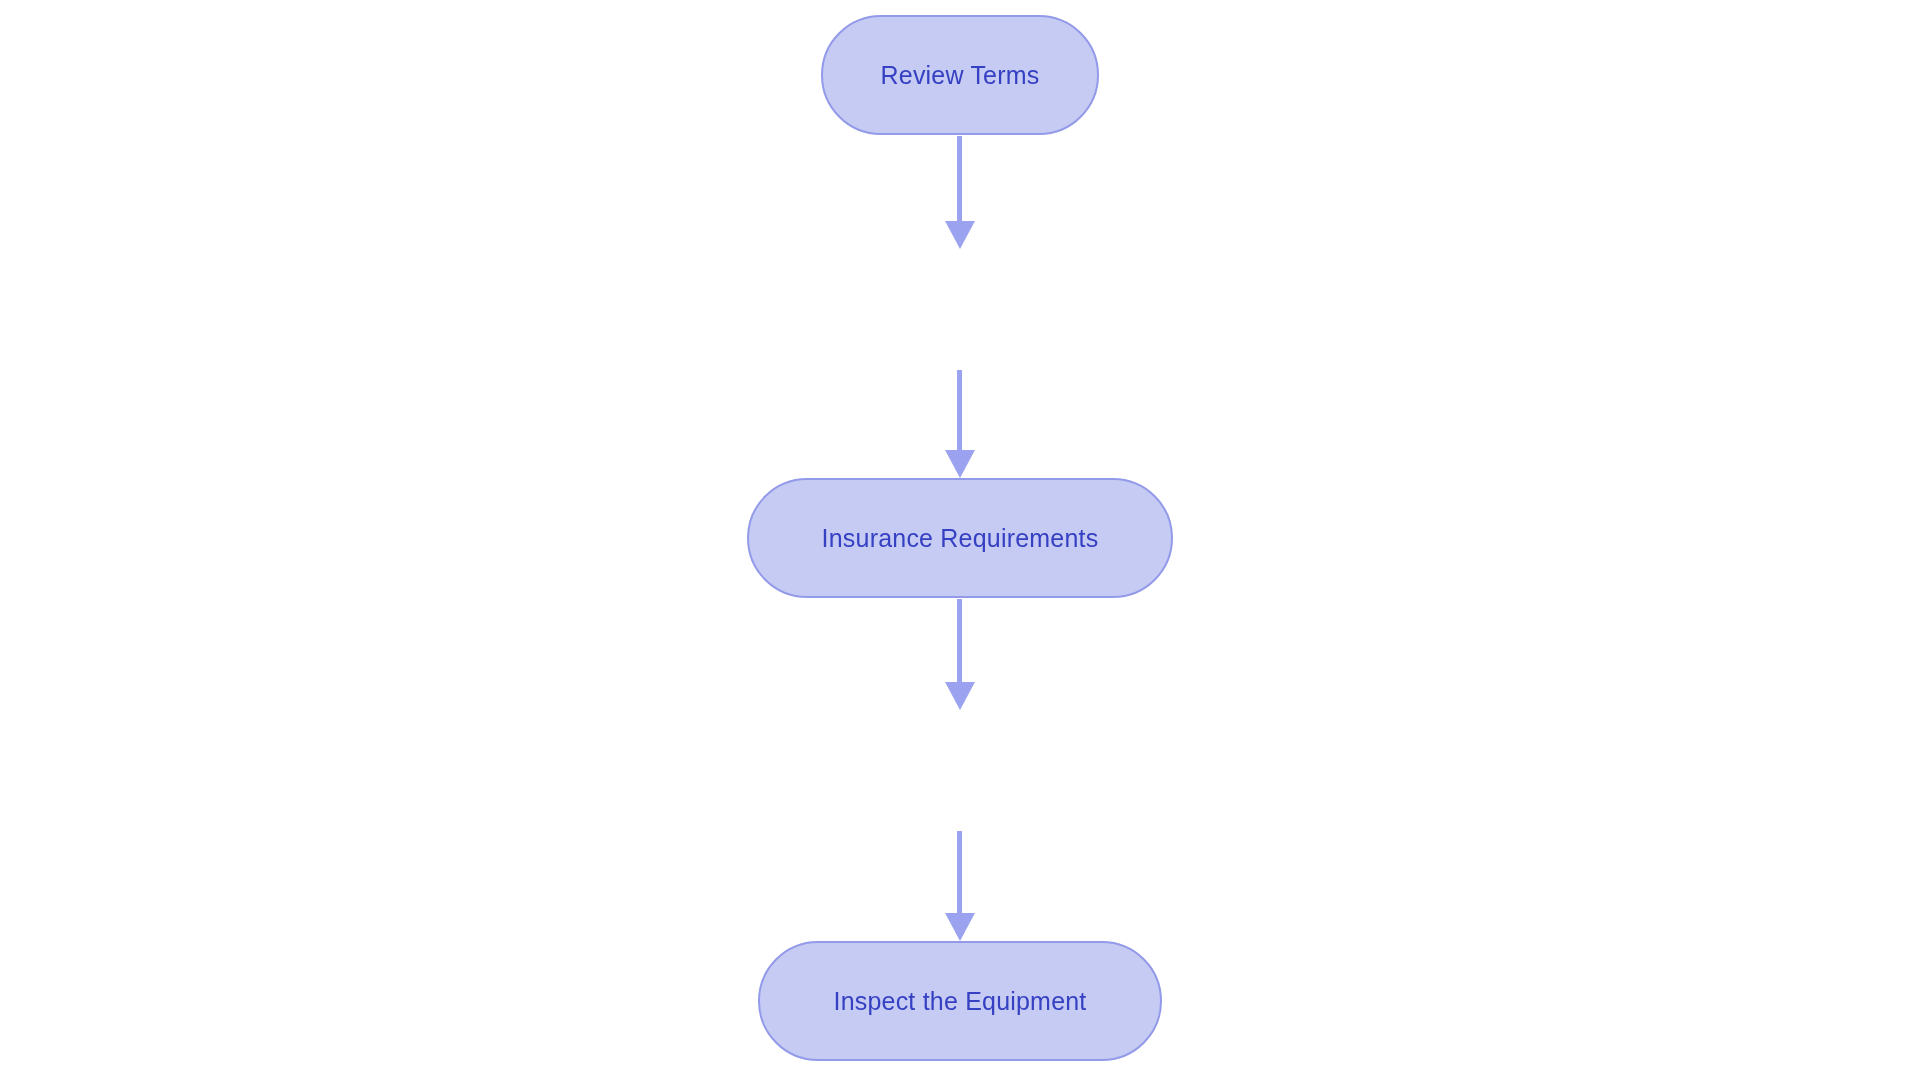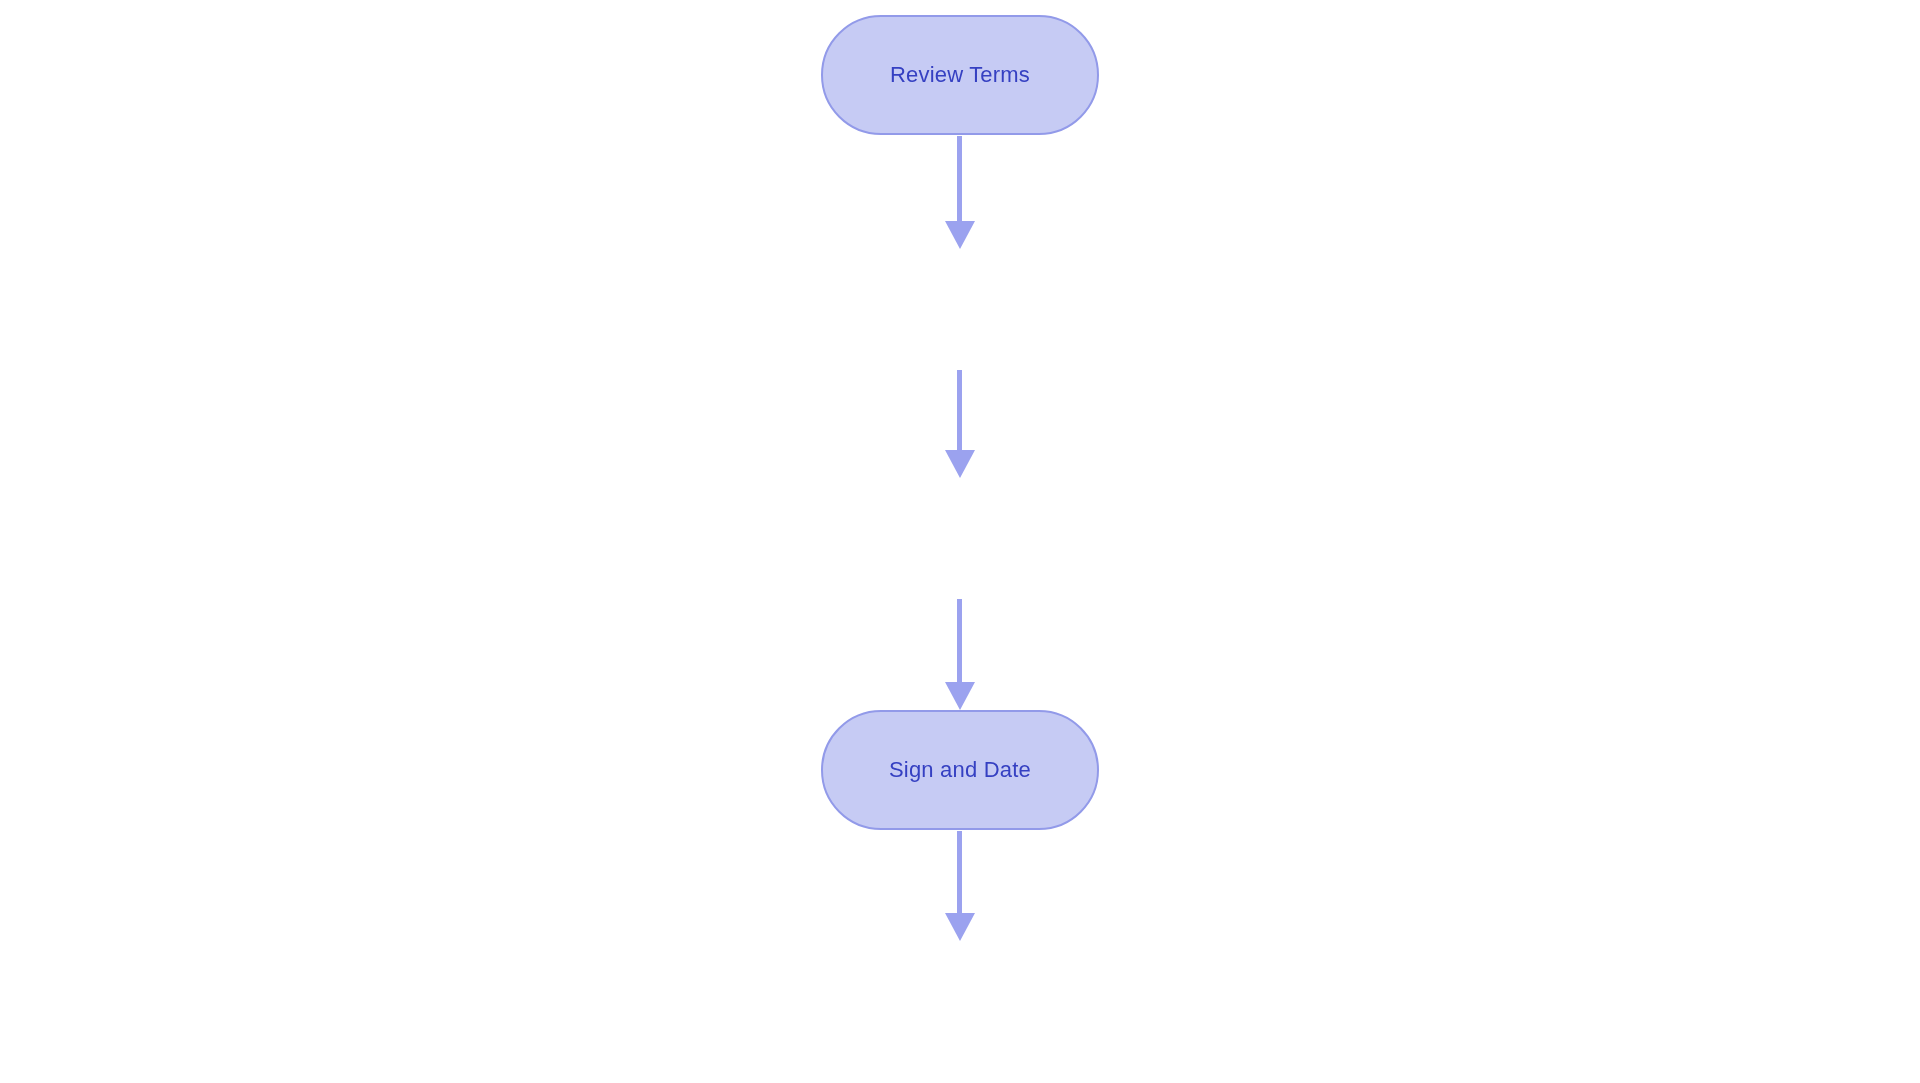--- a/index.html
+++ b/index.html
@@ -20,21 +20,21 @@
     position: absolute;
     height: 120px;
     box-sizing: border-box;
     background: var(--node-fill, #c6cbf4);
     border: 2px solid var(--node-border, #929ae9);
     border-radius: 60px;
     display: flex;
     align-items: center;
     justify-content: center;
     color: var(--node-text, #3540c2);
-    font-size: 22px;
+    font-size: 25px;
     letter-spacing: 0.2px;
     white-space: nowrap;
   }
   .node-1 { left: 821px; top: 15px;  width: 278px; }
   .node-2 { left: 760px; top: 249px; width: 400px; }
   .node-3 { left: 747px; top: 478px; width: 426px; }
   .node-4 { left: 821px; top: 710px; width: 278px; }
   .node-5 { left: 758px; top: 941px; width: 404px; }
 
   .edge-line {
@@ -70,25 +70,28 @@
     <span>Review Terms</span>
   </div>
 
   <div class="edge-line line-1"></div>
   <div class="edge-head head-1"></div>
 
 
   <div class="edge-line line-2"></div>
   <div class="edge-head head-2"></div>
 
+  <div class="node node-3">
+    <span>Insurance Requirements</span>
+  </div>
 
   <div class="edge-line line-3"></div>
   <div class="edge-head head-3"></div>
 
-  <div class="node node-4">
-    <span>Sign and Date</span>
-  </div>
 
   <div class="edge-line line-4"></div>
   <div class="edge-head head-4"></div>
 
+  <div class="node node-5">
+    <span>Inspect the Equipment</span>
+  </div>
 
 </div>
 
 </body></html>

